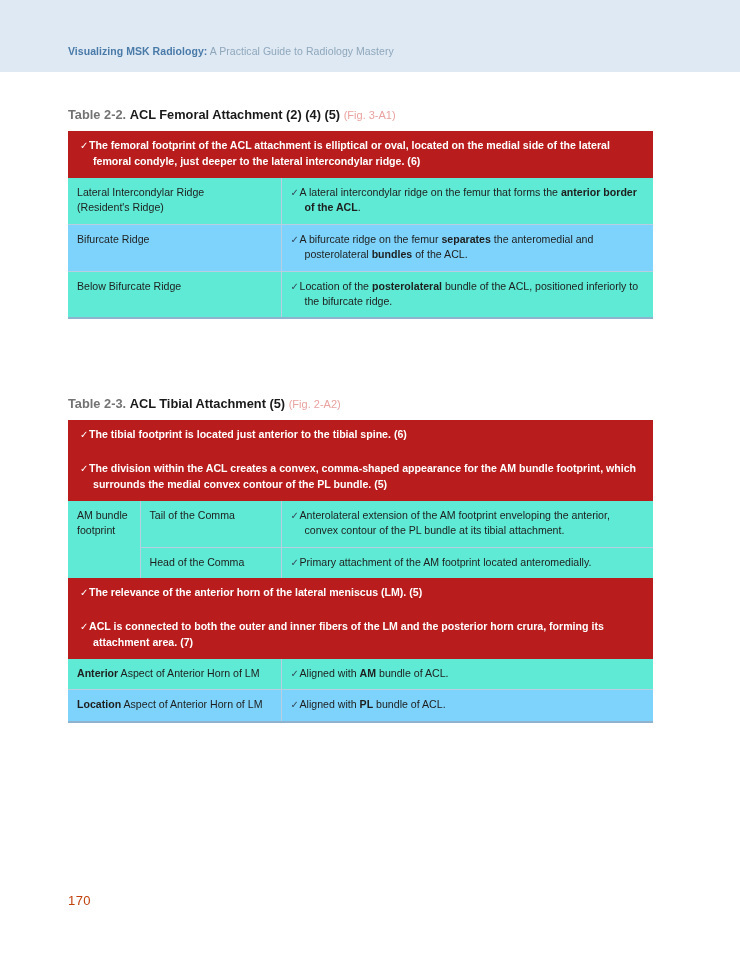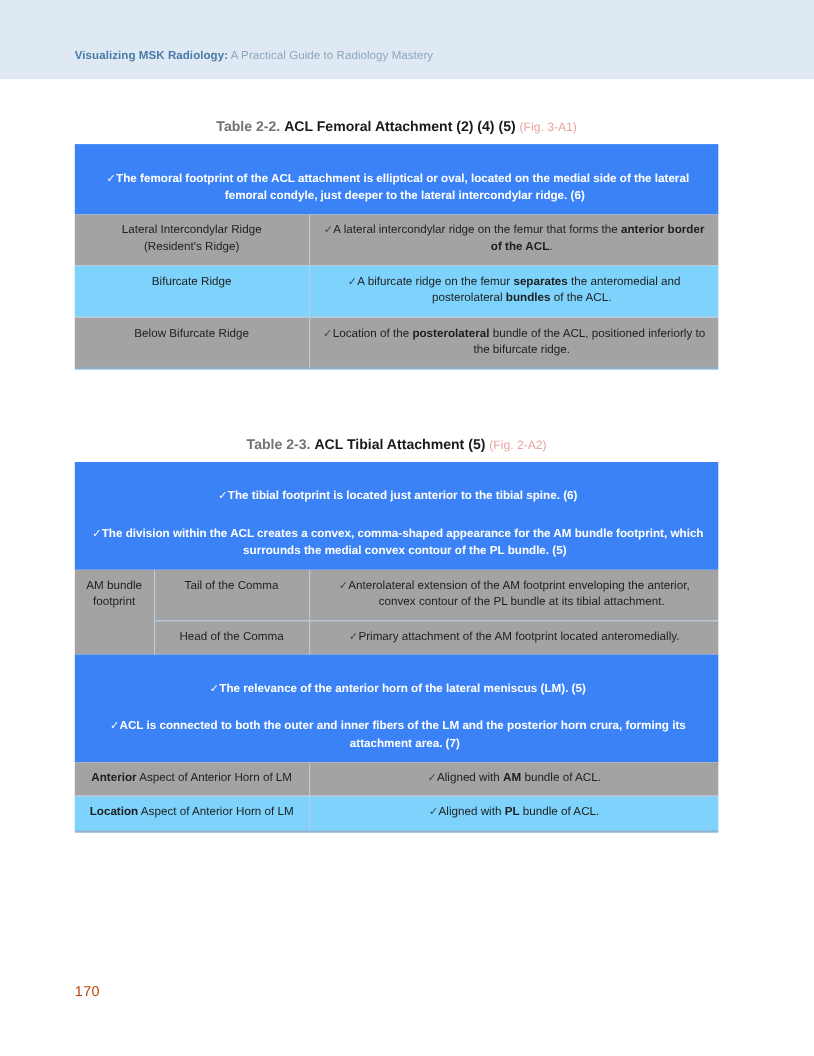--- a/index.html
+++ b/index.html
@@ -41,21 +41,20 @@
     color: #8fa7bb;
   }
 
   
   .page {
     position: absolute;
     top: 0;
     left: 0;
     width: 648px;
     height: 960px;
-    text-align: center;
   }
 
   .table-block {
     position: absolute;
     left: 68px;
     width: 585px;
   }
   #table-block-1 { top: 108px; }
   #table-block-2 { top: 397px; }
 
@@ -88,34 +87,34 @@
   table.tbl td {
     vertical-align: top;
     padding: 7px 9px 8px 9px;
     font-size: 10.6px;
     line-height: 1.45;
     color: #1e1e1e;
   }
 
   
   tr.banner td {
-    background: #3b82f6;
+    background: #b91c1c;
     color: #ffffff;
     font-weight: bold;
-    padding: 24px 10px 8px 12px;
+    padding: 7px 10px 8px 12px;
     font-size: 10.6px;
     line-height: 1.5;
   }
   tr.banner td .ck {
     color: #ffffff;
     font-weight: normal;
   }
 
   
-  tr.r-light td { background: #a3a3a3; }
+  tr.r-light td { background: #5eead4; }
   tr.r-dark  td { background: #7dd3fc; }
 
   td.col-label {
     border-right: 1px solid #b9cee0;
   }
   td.col-sub {
     border-right: 1px solid #b9cee0;
   }
   tr.rule-top td {
     border-top: 1px solid #b9cee0;

